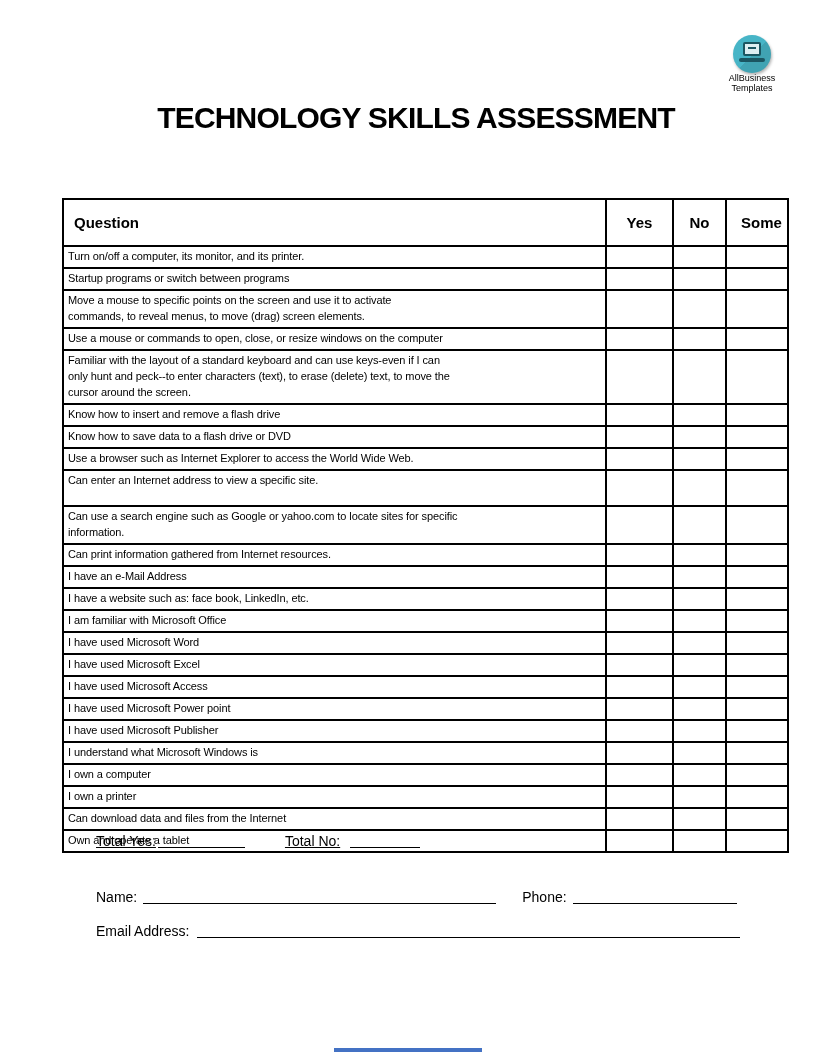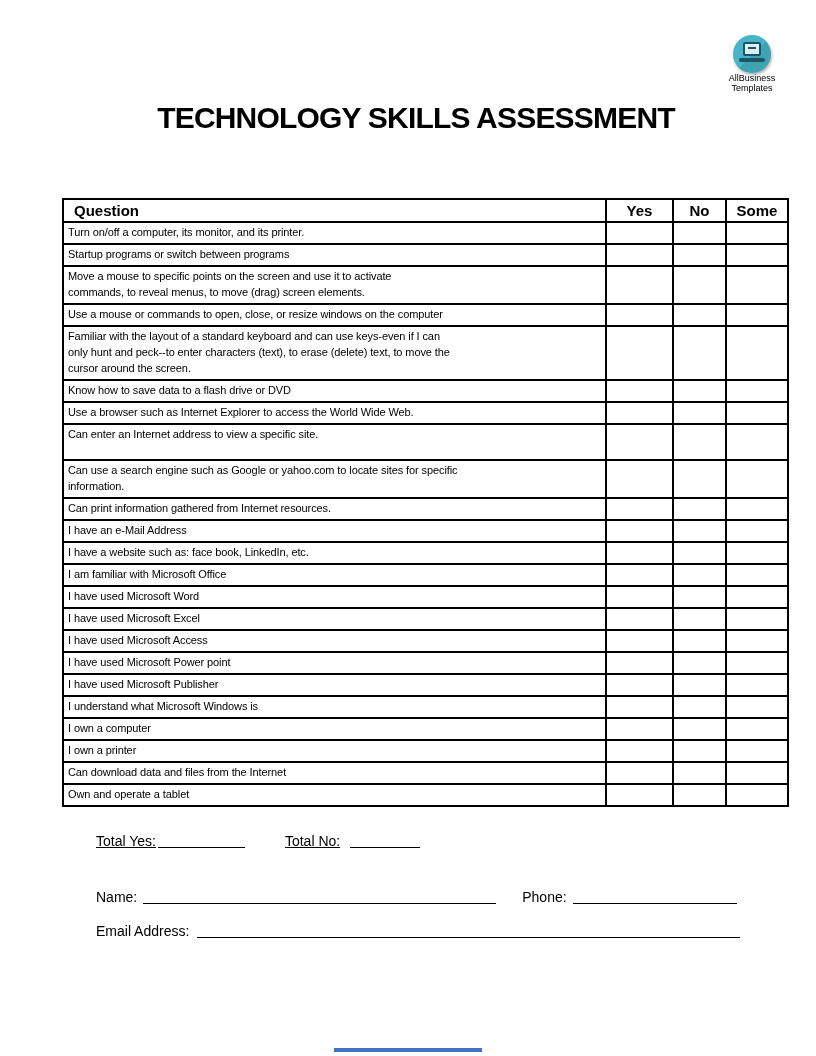--- a/index.html
+++ b/index.html
@@ -34,21 +34,21 @@
     font-size:30px; font-weight:bold; letter-spacing:-0.8px;
   }
   .date { position:absolute; top:160px; left:0; width:100%; text-align:center; font-size:13px; }
 
   
   table.skills {
     position:absolute; left:62px; top:198px; width:725px;
     border-collapse:collapse; table-layout:fixed;
   }
   table.skills th, table.skills td { border:2px solid #000; }
-  thead th { font-size:15px; font-weight:bold; padding:2px; vertical-align:middle; }
+  thead th { font-size:15px; font-weight:bold; padding:14px; vertical-align:middle; }
   th.qh { text-align:left; padding-left:10px; }
   td.q {
     font-size:11px; line-height:16px; letter-spacing:-0.1px;
     padding:1px 4px 3px 4px; vertical-align:top; white-space:pre-line;
   }
   td.ans { padding:0; }
   tr.tall td { height:30px; }
 
   
   .frow { position:absolute; font-size:14px; white-space:nowrap; }
@@ -124,20 +124,26 @@
         </tr>
         <tr>
           <td class="q">Familiar with the layout of a standard keyboard and can use keys-even if I can
 only hunt and peck--to enter characters (text), to erase (delete) text, to move the
 cursor around the screen.</td>
           <td class="ans"></td>
           <td class="ans"></td>
           <td class="ans"></td>
         </tr>
         <tr>
+          <td class="q">Know how to insert and remove a flash drive</td>
+          <td class="ans"></td>
+          <td class="ans"></td>
+          <td class="ans"></td>
+        </tr>
+        <tr>
           <td class="q">Know how to save data to a flash drive or DVD</td>
           <td class="ans"></td>
           <td class="ans"></td>
           <td class="ans"></td>
         </tr>
         <tr>
           <td class="q">Use a browser such as Internet Explorer to access the World Wide Web.</td>
           <td class="ans"></td>
           <td class="ans"></td>
           <td class="ans"></td>

